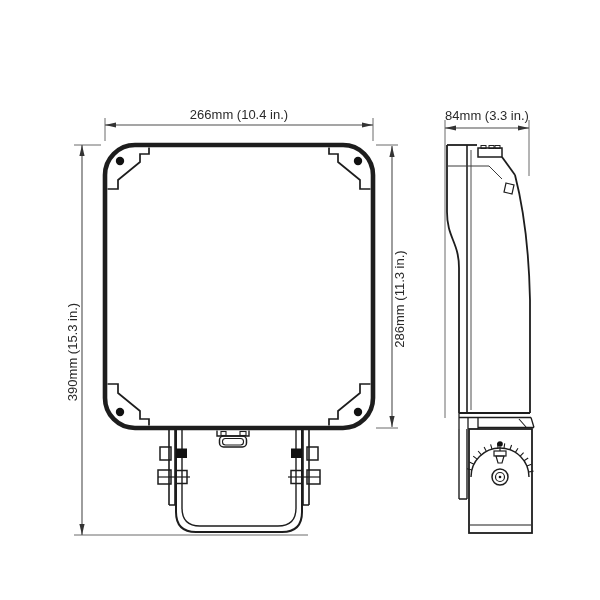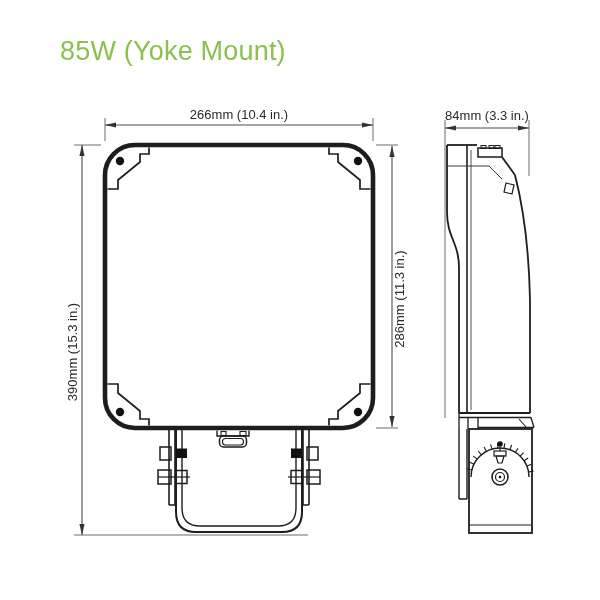--- a/index.html
+++ b/index.html
@@ -31,21 +31,20 @@
   .dim{stroke:#4d4d4d;stroke-width:1.1;fill:none;}
   .ext{stroke:#6a6a6a;stroke-width:1;fill:none;}
   .arrow{fill:#333333;stroke:none;}
   .filled{fill:#111111;stroke:none;}
 </style>
 </head>
 <body>
 
 <div class="canvas">
 
-  <h1 class="page-title">85W (Yoke Mount)</h1>
 
   <svg width="600" height="600" viewBox="0 0 600 600">
 
     <g>
 
       <rect x="105" y="145" width="268" height="283" rx="30" class="obj" stroke-width="4.6"></rect>
 
       <g>
         <path class="obj" stroke-width="1.7" d="M107.5,189 H118 V180 L140,162 V154 H149 V147.5"></path>
         <circle cx="120" cy="161" r="4.2" class="filled"></circle>

